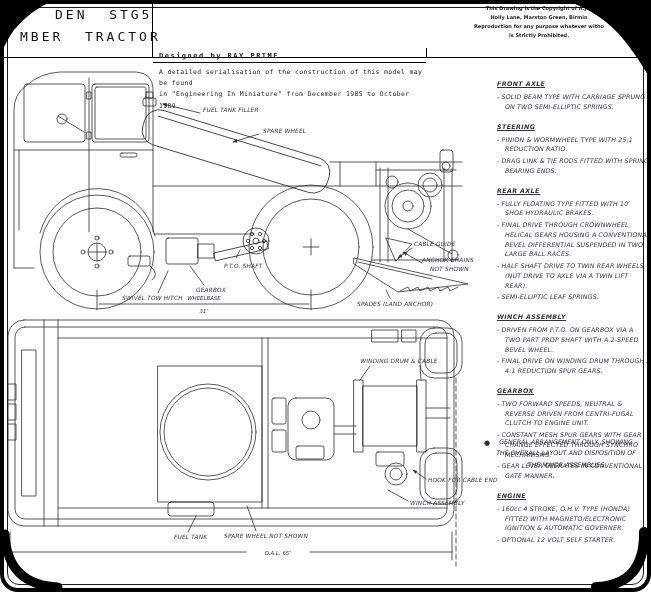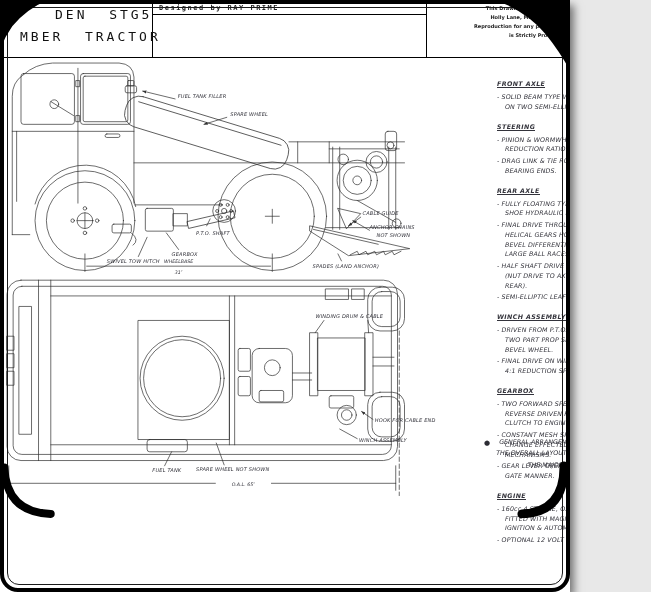--- a/index.html
+++ b/index.html
@@ -1,28 +1,28 @@
 <!DOCTYPE html>
 <html><head>
 <meta charset="utf-8">
 <style>
   html,body{margin:0;padding:0;background:#e8e8e8;}
   .sheet{
-    position:relative;width:570px;height:592px;background:#ffffff;
+    position:relative;width:651px;height:592px;background:#ffffff;
     overflow:hidden;font-family:"DejaVu Sans Mono",monospace;
     box-shadow:4px 5px 8px rgba(0,0,0,.5);
   }
   .sheet::before{content:"";position:absolute;inset:0;border:4px solid #000;border-radius:18px;pointer-events:none;z-index:40;}
   .sheet::after{content:"";position:absolute;inset:7px;border:1px solid #1a1a1a;border-radius:12px;pointer-events:none;z-index:40;}
   
   .titleblock{position:absolute;top:0;left:0;width:651px;height:57px;border-bottom:1.5px solid #000;display:flex;z-index:20;background:transparent;}
   .tb-left{position:relative;width:152px;border-right:1.5px solid #000;}
   .tb-title1{position:absolute;left:55px;top:7px;font-size:13px;letter-spacing:3px;color:#111;white-space:pre;}
   .tb-title2{position:absolute;left:20px;top:29px;font-size:13px;letter-spacing:3px;color:#111;white-space:pre;}
-  .tb-mid{position:relative;width:273px;border-right:1.5px solid #000;}
+  .tb-mid{position:relative;width:273px;border-right:1.5px solid #000;margin-top:48px;}
   .tb-designer{height:15px;border-bottom:1px solid #000;font-size:7px;font-weight:bold;letter-spacing:1.5px;color:#222;padding:4px 0 0 6px;box-sizing:border-box;}
   .tb-note{font-size:6.4px;letter-spacing:.4px;color:#222;padding:4px 0 0 6px;line-height:1.75;}
   .tb-right{position:relative;flex:1;text-align:center;font-family:"DejaVu Sans",sans-serif;font-size:5px;font-weight:bold;color:#222;line-height:1.8;padding-top:4px;}
   
   svg.drawing{position:absolute;inset:0;z-index:10;}
   g.lines, g.lines *{stroke:#2e2e2e;stroke-width:.8;fill:none;stroke-linecap:round;stroke-linejoin:round;}
   svg text{stroke:none !important;}
   .hand{font:italic 5.8px "DejaVu Sans",sans-serif;fill:#33333b;letter-spacing:.2px;}
   .dim{font:italic 5.4px "DejaVu Sans",sans-serif;fill:#33333b;}
   
@@ -42,20 +42,24 @@
 
 <div class="sheet">
 
   <div class="titleblock">
     <div class="tb-left">
       <span class="tb-title1">DEN  STG5</span>
       <span class="tb-title2">MBER  TRACTOR</span>
     </div>
     <div class="tb-mid">
       <div class="tb-designer">Designed  by  RAY  PRIME</div>
+      <div class="tb-note">
+        <div>A detailed serialisation of the construction of this model may be found</div>
+        <div>in "Engineering In Miniature" from December 1985 to  October  1989.</div>
+      </div>
     </div>
     <div class="tb-right">
       <div>This Drawing is the Copyright of A.J.R</div>
       <div>Holly Lane, Marston Green, Birmin</div>
       <div>Reproduction for any purpose whatever witho</div>
       <div>is Strictly Prohibited.</div>
     </div>
   </div>
 
   <svg class="drawing" viewBox="0 0 651 592">

